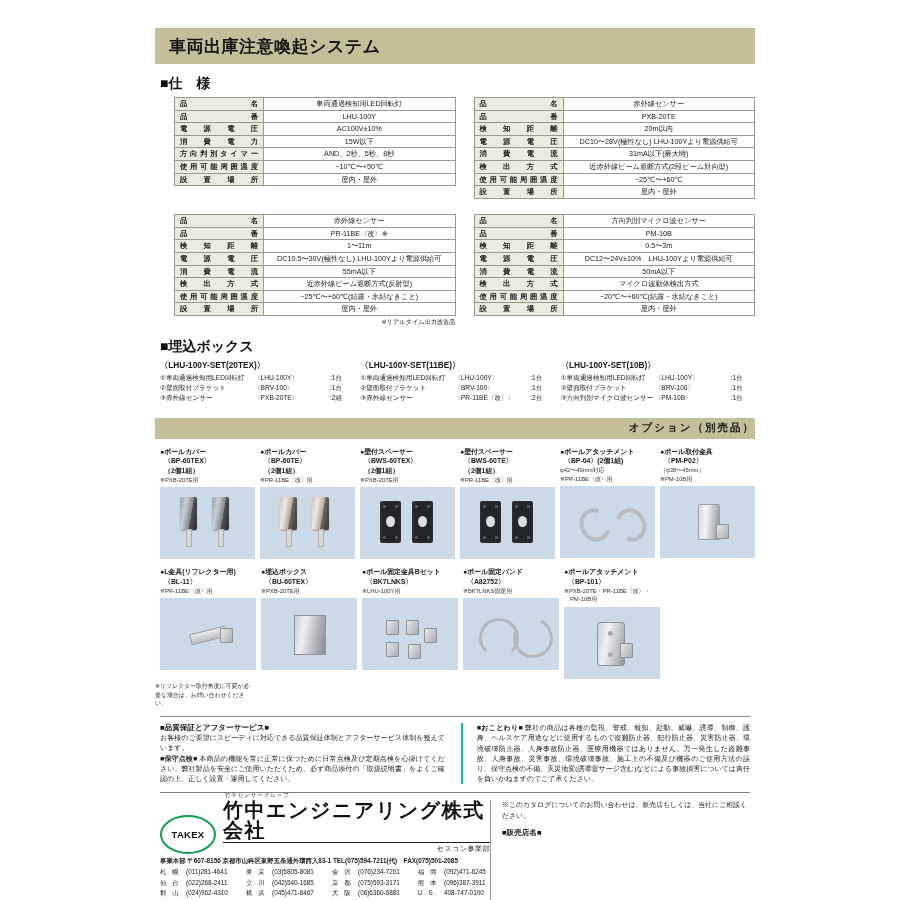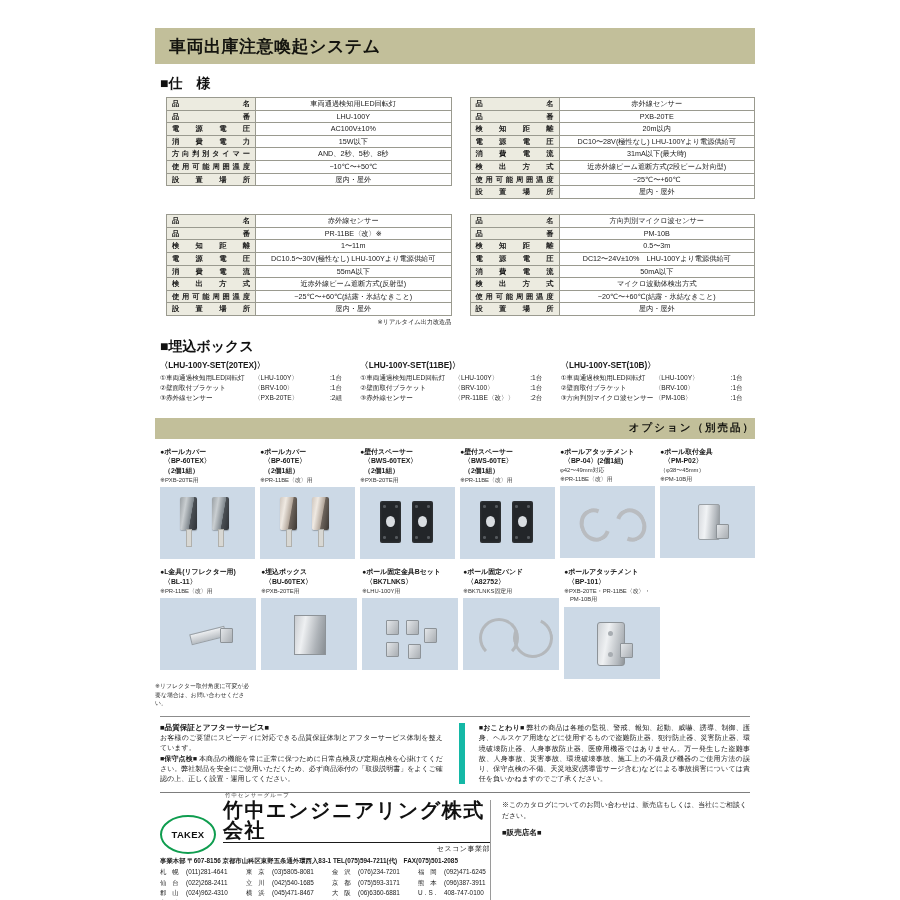--- a/index.html
+++ b/index.html
@@ -51,21 +51,21 @@
     font-size: 14px;
     font-weight: bold;
     margin: 11px 0 4px 5px;
     color: #111;
   }
 
   
   .spec-grid {
     display: flex;
     gap: 18px;
-    margin-left: 11px;
+    margin-left: 19px;
   }
   .spec-col { width: 287px; }
   table.spec {
     border-collapse: collapse;
     width: 100%;
     table-layout: fixed;
     background: #fff;
   }
   table.spec td {
     border: 1px solid #9a9a8f;
@@ -243,21 +243,21 @@
   }
 
   
   .botdiv { border-top: 1px solid #8c8c8c; margin: 8px 5px 0 5px; }
   .bot-cols {
     display: flex;
     margin: 6px 5px 0 5px;
     gap: 16px;
   }
   .bot-col { width: 292px; }
-  .bot-col.rightbar { border-left: 6px solid #14b8a6; padding-left: 14px; width: 280px; }
+  .bot-col.rightbar { border-left: 2px solid #14b8a6; padding-left: 14px; width: 280px; }
   .bot-h {
     font-size: 7.6px;
     font-weight: bold;
     font-family: "Liberation Serif", "DejaVu Serif", serif;
   }
   .bot-p {
     font-size: 7px;
     line-height: 1.45;
     text-align: justify;
     font-family: "Liberation Serif", "DejaVu Serif", serif;

